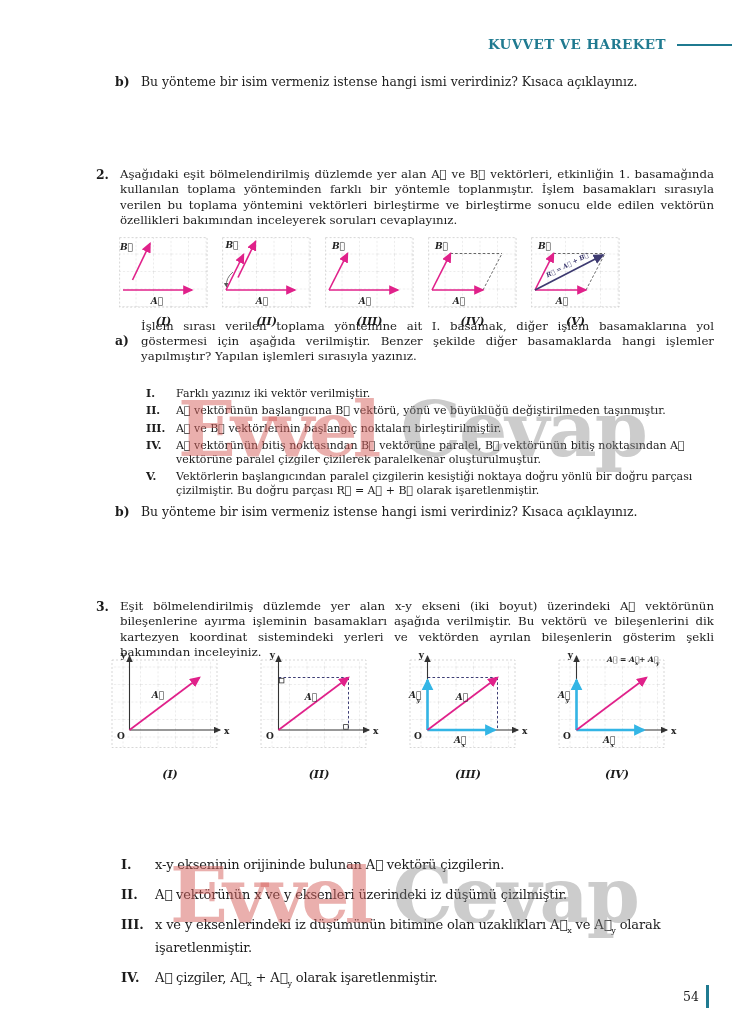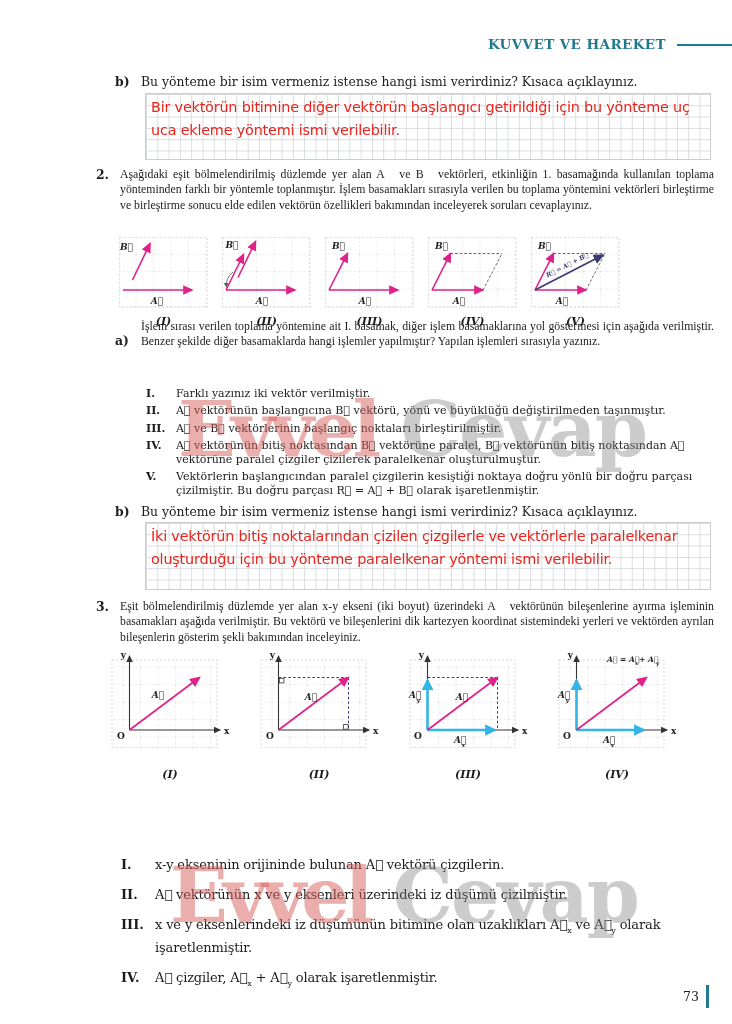--- a/index.html
+++ b/index.html
@@ -2,21 +2,21 @@
 <html><head>
 <meta charset="utf-8">
 <style>
   html,body{margin:0;padding:0;background:#e9e9e9;}
   #page{position:relative;width:732px;height:1024px;background:#ffffff;margin:0 auto;
         font-family:"DejaVu Serif",serif;color:#1c1c1c;overflow:hidden;}
   
   #hdr-title{position:absolute;top:36px;right:66px;color:#1f7a90;font-weight:bold;
              font-size:13.5px;letter-spacing:.4px;}
   #hdr-rule{position:absolute;top:44px;left:677px;width:55px;height:2px;background:#1f7a90;}
-  .jpara{text-align:justify;font-family:Liberation Serif, serif;}
+  .jpara{text-align:justify;}
   .qlabel{position:absolute;font-weight:bold;font-size:12.4px;}
   .qtext{position:absolute;font-size:12.4px;line-height:15.4px;}
   
   .ansbox{position:absolute;left:145px;width:566px;border:1px solid #c9cdd1;box-sizing:border-box;
     background-image:linear-gradient(to right,#d8dbde 1px,transparent 1px),
                      linear-gradient(to bottom,#d8dbde 1px,transparent 1px);
     background-size:11.3px 11.3px;}
   #ansbox1{top:93px;height:67px;}
   #ansbox2{top:522px;height:68px;}
   .ans{padding:2px 5px 0 5px;font-family:"DejaVu Sans",sans-serif;font-size:14.4px;
@@ -91,23 +91,20 @@
   </defs>
 </svg>
 
 <div id="page">
 
   <div id="hdr-title">KUVVET VE HAREKET</div>
   <div id="hdr-rule"></div>
 
   <div class="qlabel" style="left:115px;top:74px;">b)</div>
   <div class="qtext" style="left:141px;top:74px;width:560px;font-size:12.4px;">Bu yönteme bir isim vermeniz istense hangi ismi verirdiniz? Kısaca açıklayınız.</div>
-  <div class="ansbox" id="ansbox1">
-    <div class="ans">Bir vektörün bitimine diğer vektörün başlangıcı getirildiği için bu yönteme uç uca ekleme yöntemi ismi verilebilir.</div>
-  </div>
 
   <div class="qlabel" id="q2-num">2.</div>
   <div class="qtext jpara" id="q2-text">Aşağıdaki eşit bölmelendirilmiş düzlemde yer alan A⃗ ve B⃗ vektörleri, etkinliğin 1. basamağında kullanılan toplama yönteminden farklı bir yöntemle toplanmıştır. İşlem basamakları sırasıyla verilen bu toplama yöntemini vektörleri birleştirme ve birleştirme sonucu elde edilen vektörün özellikleri bakımından inceleyerek soruları cevaplayınız.</div>
 
   <div class="dia2" id="dia2-1">
     <svg width="89" height="71" viewBox="0 0 89 71">
       <rect x="0.6" y="0.6" width="87.5" height="69.5" fill="url(#dgrid)" stroke="#c6c6c6" stroke-width="0.7" stroke-dasharray="2 2"></rect>
       <line x1="4" y1="53" x2="73" y2="53" stroke="#e0218a" stroke-width="1.6" marker-end="url(#m-mag)"></line>
       <line x1="13.5" y1="43" x2="31" y2="6.5" stroke="#e0218a" stroke-width="1.6" marker-end="url(#m-mag)"></line>
       <text class="svglbl" x="14" y="13" text-anchor="end">B⃗</text>
@@ -189,23 +186,20 @@
         <span class="step-text">A⃗ vektörünün bitiş noktasından B⃗ vektörüne paralel, B⃗ vektörünün bitiş noktasından A⃗ vektörüne paralel çizgiler çizilerek paralelkenar oluşturulmuştur.</span>
       </div>
     <div class="step">
         <span class="step-num">V.</span>
         <span class="step-text">Vektörlerin başlangıcından paralel çizgilerin kesiştiği noktaya doğru yönlü bir doğru parçası çizilmiştir. Bu doğru parçası R⃗ = A⃗ + B⃗ olarak işaretlenmiştir.</span>
       </div>
   </div>
 
   <div class="qlabel" id="q2b-label">b)</div>
   <div class="qtext" id="q2b-q">Bu yönteme bir isim vermeniz istense hangi ismi verirdiniz? Kısaca açıklayınız.</div>
-  <div class="ansbox" id="ansbox2">
-    <div class="ans">İki vektörün bitiş noktalarından çizilen çizgilerle ve vektörlerle paralelkenar oluşturduğu için bu yönteme paralelkenar yöntemi ismi verilebilir.</div>
-  </div>
 
   <div class="qlabel" id="q3-num">3.</div>
   <div class="qtext jpara" id="q3-text">Eşit bölmelendirilmiş düzlemde yer alan x-y ekseni (iki boyut) üzerindeki A⃗ vektörünün bileşenlerine ayırma işleminin basamakları aşağıda verilmiştir. Bu vektörü ve bileşenlerini dik kartezyen koordinat sistemindeki yerleri ve vektörden ayrılan bileşenlerin gösterim şekli bakımından inceleyiniz.</div>
 
   <div class="dia3" id="dia3-1">
     <svg width="128" height="104" viewBox="0 0 128 104">
       <rect x="6" y="10" width="105" height="87.5" fill="url(#dgrid)" stroke="#c6c6c6" stroke-width="0.7" stroke-dasharray="2 2"></rect>
       <line x1="23.5" y1="80" x2="114" y2="80" stroke="#333" stroke-width="1.1" marker-end="url(#m-blk)"></line>
       <line x1="23.5" y1="80" x2="23.5" y2="6" stroke="#333" stroke-width="1.1" marker-end="url(#m-blk)"></line>
       <line x1="23.5" y1="80" x2="93.5" y2="27.5" stroke="#e0218a" stroke-width="1.7" marker-end="url(#m-mag)"></line>
@@ -302,16 +296,16 @@
 
   <div class="wm" id="wm1">
     <span class="wm-e">Evvel</span>
     <span class="wm-c">Cevap</span>
   </div>
   <div class="wm" id="wm2">
     <span class="wm-e">Evvel</span>
     <span class="wm-c">Cevap</span>
   </div>
 
-  <div id="pg-num">73</div>
+  <div id="pg-num">54</div>
   <div id="pg-bar"></div>
 
 </div>
 
 </body></html>

